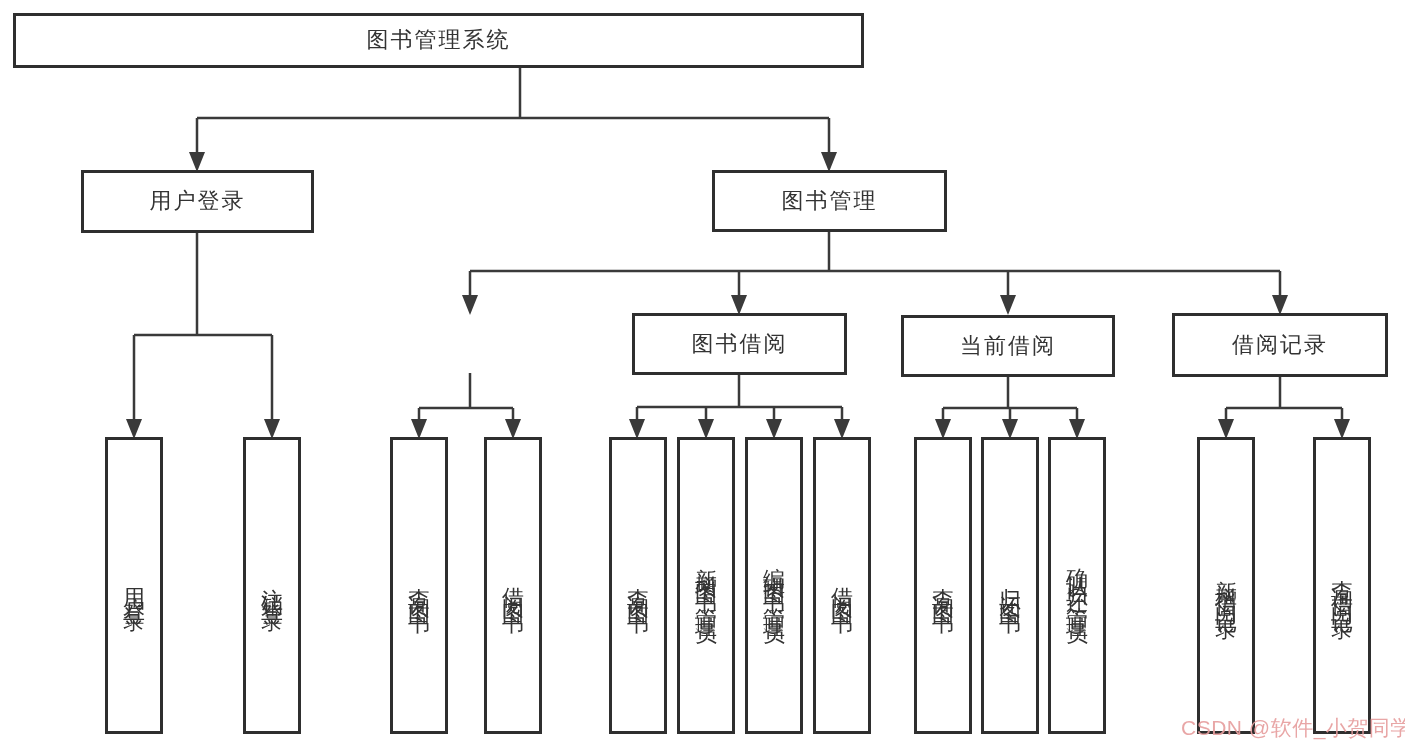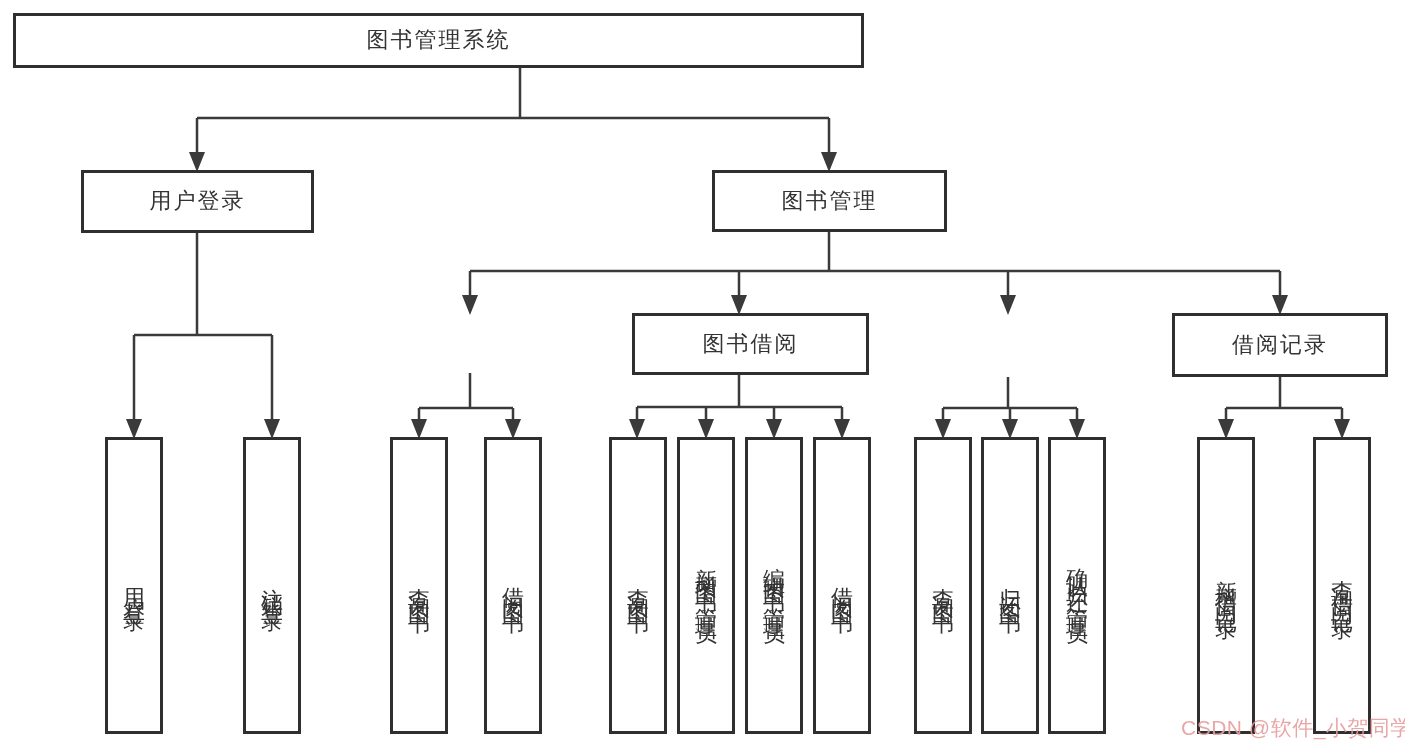--- a/index.html
+++ b/index.html
@@ -90,22 +90,25 @@
     <span>图书管理系统</span>
   </div>
 
   <div class="node" style="left:81px;top:170px;width:233px;height:63px;">
     <span>用户登录</span>
   </div>
   <div class="node" style="left:712px;top:170px;width:235px;height:62px;">
     <span>图书管理</span>
   </div>
 
-  <div class="node" style="left:632px;top:313px;width:237px;height:62px;">
+  <div class="node" style="left:632px;top:313px;width:215px;height:62px;">
     <span>图书借阅</span>
+  </div>
+  <div class="node" style="left:901px;top:315px;width:214px;height:62px;">
+    <span>当前借阅</span>
   </div>
   <div class="node" style="left:1172px;top:313px;width:216px;height:64px;">
     <span>借阅记录</span>
   </div>
 
   <div class="node node-v" style="left:105px;">
     <span class="vtext">用户登录</span>
   </div>
   <div class="node node-v" style="left:243px;">
     <span class="vtext">注销登录</span>

